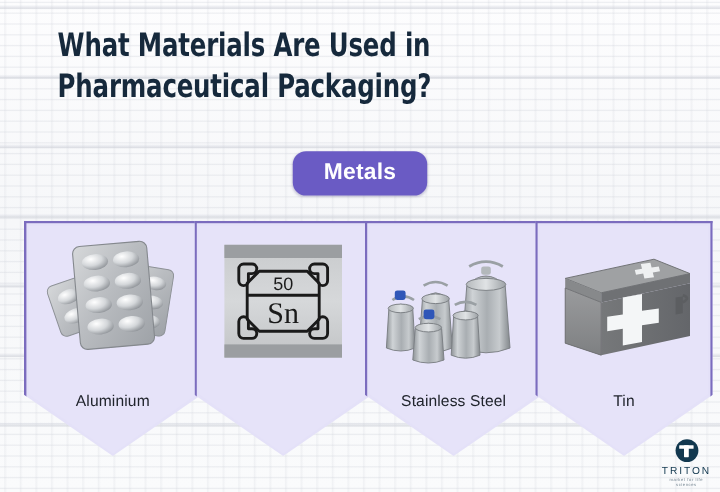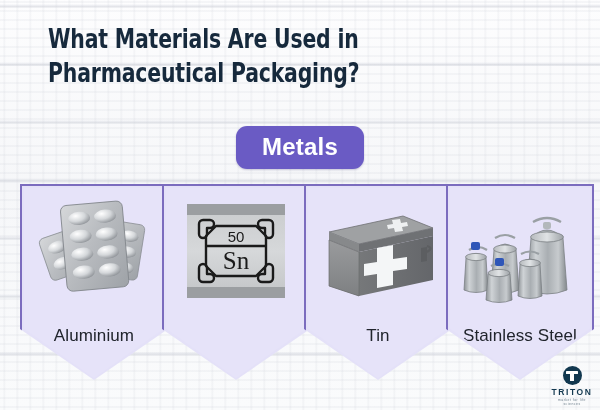--- a/index.html
+++ b/index.html
@@ -48,21 +48,21 @@
     line-height:34px;
     letter-spacing:-0.2px;
     transform:scaleX(0.84);
   }
   .badge-wrap{position:absolute;left:0;top:126px;width:600px;text-align:center;}
   .badge{
     display:inline-block;
     background:#6a5bc4;
     color:#ffffff;
     font-weight:bold;
-    font-size:24px;
+    font-size:19px;
     letter-spacing:0.2px;
     padding:7px 26px 8px 26px;
     border-radius:11px;
     box-shadow:0 1px 2px rgba(60,50,120,0.25);
   }
 
   
   .cards{position:absolute;left:0;top:184px;width:600px;height:200px;}
   .card{
     position:absolute;top:0;width:148px;height:196px;
@@ -83,29 +83,29 @@
   .card:nth-of-type(2){left:162px;}
   .card:nth-of-type(3){left:304px;}
   .card:nth-of-type(4){left:446px;}
 
   .art{position:absolute;left:0;top:8px;width:100%;height:120px;}
   .art svg{display:block;margin:0 auto;}
 
   .card-label{
     position:absolute;left:0;top:138px;width:100%;
     text-align:center;color:#20242c;
-    font-size:17px;font-weight:400;letter-spacing:0.1px;
+    font-size:13px;font-weight:400;letter-spacing:0.1px;
   }
 
   
   .logo{position:absolute;left:551px;top:366px;width:42px;height:40px;text-align:center;}
   .logo-mark{width:19px;height:19px;border-radius:50%;background:#12384f;margin:0 auto;position:relative;}
   .logo-mark .t-top{position:absolute;left:3.5px;top:4.5px;width:12px;height:3.4px;background:#fff;border-radius:0.5px;}
   .logo-mark .t-stem{position:absolute;left:7.4px;top:4.5px;width:4.2px;height:10.5px;background:#fff;border-radius:0.5px;}
-  .logo-word{font-size:8.5px;font-weight:bold;letter-spacing:1.6px;color:#12384f;margin-top:2px;}
+  .logo-word{font-size:8.5px;font-weight:normal;letter-spacing:1.6px;color:#12384f;margin-top:2px;}
   .logo-tag{font-size:3.4px;letter-spacing:0.5px;color:#6e7f8c;margin-top:1px;}
 </style>
 </head>
 <body>
 
 <div id="infographic">
 
   <div class="title-wrap">
     <span class="title-line">What Materials Are Used in</span>
     <span class="title-line">Pharmaceutical Packaging?</span>
@@ -190,57 +190,20 @@
 
               <path d="M22,24 h7 a4,4 0 0 1 0,8 h-3 v6 a4,4 0 0 1 -8,0 v-10 a4,4 0 0 1 4,-4 z"></path>
               <path d="M88,24 h-7 a4,4 0 0 0 0,8 h3 v6 a4,4 0 0 0 8,0 v-10 a4,4 0 0 0 -4,-4 z"></path>
               <path d="M22,86 h7 a4,4 0 0 0 0,-8 h-3 v-6 a4,4 0 0 0 -8,0 v10 a4,4 0 0 0 4,4 z"></path>
               <path d="M88,86 h-7 a4,4 0 0 1 0,-8 h3 v-6 a4,4 0 0 1 8,0 v10 a4,4 0 0 1 -4,4 z"></path>
             </g>
             <text x="55" y="46" text-anchor="middle" font-family="'Liberation Sans',sans-serif" font-size="15" fill="#1a1a1a">50</text>
             <text x="55" y="73" text-anchor="middle" font-family="'Liberation Serif',serif" font-size="25" fill="#1a1a1a">Sn</text>
           </svg>
         </div>
-      </div>
-    </div>
-
-    <div class="card">
-      <div class="card-inner">
-        <div class="art">
-          <svg width="122" height="110" viewBox="0 0 122 110">
-            <defs>
-              <linearGradient id="boxFront" x1="0" y1="0" x2="0" y2="1">
-                <stop offset="0%" stop-color="#9a9b9d"></stop>
-                <stop offset="100%" stop-color="#7e8082"></stop>
-              </linearGradient>
-              <linearGradient id="boxSide" x1="0" y1="0" x2="1" y2="0">
-                <stop offset="0%" stop-color="#76787a"></stop>
-                <stop offset="100%" stop-color="#64666a"></stop>
-              </linearGradient>
-            </defs>
-
-            <polygon points="12,36 86,20 116,32 42,48" fill="#9fa1a3" stroke="#6e7072" stroke-width="0.8"></polygon>
-            <polygon points="12,36 42,48 42,56 12,44" fill="#87898b"></polygon>
-            <polygon points="42,48 116,32 116,40 42,56" fill="#6f7174"></polygon>
-
-            <polygon points="75,24 83,23 84,27 90,26 91,30 85,31 86,35 78,36 77,32 71,33 70,29 76,28" fill="#f2f4f5" opacity="0.95"></polygon>
-
-            <polygon points="12,44 42,56 42,100 12,90" fill="#8b8d8f"></polygon>
-            <polygon points="42,56 116,40 116,84 42,100" fill="url(#boxSide)"></polygon>
-            <rect x="12" y="44" width="0" height="0"></rect>
-
-            <polygon points="12,44 42,56 42,100 12,90" fill="url(#boxFront)" stroke="#6b6d6f" stroke-width="0.7"></polygon>
-
-            <polygon points="60,52 76,49 76,63 90,61 90,73 76,75 76,89 60,92 60,78 47,80 47,68 60,66" fill="#f4f6f7"></polygon>
-
-            <path d="M104,52 l6,-1 v14 l-6,1 z" fill="#5c5e61"></path>
-            <path d="M110,50 q7,2 0,6" fill="none" stroke="#5c5e61" stroke-width="2.2"></path>
-          </svg>
-        </div>
-        <div class="card-label">Tin</div>
       </div>
     </div>
 
     <div class="card">
       <div class="card-inner">
         <div class="art">
           <svg width="126" height="112" viewBox="0 0 126 112">
             <defs>
               <linearGradient id="steel" x1="0" y1="0" x2="1" y2="0">
                 <stop offset="0%" stop-color="#8d9296"></stop>
@@ -287,20 +250,57 @@
               <rect x="38" y="62" width="9" height="8" rx="2" fill="#2f56b8"></rect>
               <path d="M31,78 q11,-9 22,0 l2,26 q-13,5 -26,0 z" fill="url(#steel)" stroke="#7b8084" stroke-width="0.8"></path>
               <ellipse cx="42" cy="77" rx="11" ry="3.6" fill="url(#steelTop)" stroke="#7b8084" stroke-width="0.8"></ellipse>
             </g>
           </svg>
         </div>
         <div class="card-label">Stainless Steel</div>
       </div>
     </div>
 
+    <div class="card">
+      <div class="card-inner">
+        <div class="art">
+          <svg width="122" height="110" viewBox="0 0 122 110">
+            <defs>
+              <linearGradient id="boxFront" x1="0" y1="0" x2="0" y2="1">
+                <stop offset="0%" stop-color="#9a9b9d"></stop>
+                <stop offset="100%" stop-color="#7e8082"></stop>
+              </linearGradient>
+              <linearGradient id="boxSide" x1="0" y1="0" x2="1" y2="0">
+                <stop offset="0%" stop-color="#76787a"></stop>
+                <stop offset="100%" stop-color="#64666a"></stop>
+              </linearGradient>
+            </defs>
+
+            <polygon points="12,36 86,20 116,32 42,48" fill="#9fa1a3" stroke="#6e7072" stroke-width="0.8"></polygon>
+            <polygon points="12,36 42,48 42,56 12,44" fill="#87898b"></polygon>
+            <polygon points="42,48 116,32 116,40 42,56" fill="#6f7174"></polygon>
+
+            <polygon points="75,24 83,23 84,27 90,26 91,30 85,31 86,35 78,36 77,32 71,33 70,29 76,28" fill="#f2f4f5" opacity="0.95"></polygon>
+
+            <polygon points="12,44 42,56 42,100 12,90" fill="#8b8d8f"></polygon>
+            <polygon points="42,56 116,40 116,84 42,100" fill="url(#boxSide)"></polygon>
+            <rect x="12" y="44" width="0" height="0"></rect>
+
+            <polygon points="12,44 42,56 42,100 12,90" fill="url(#boxFront)" stroke="#6b6d6f" stroke-width="0.7"></polygon>
+
+            <polygon points="60,52 76,49 76,63 90,61 90,73 76,75 76,89 60,92 60,78 47,80 47,68 60,66" fill="#f4f6f7"></polygon>
+
+            <path d="M104,52 l6,-1 v14 l-6,1 z" fill="#5c5e61"></path>
+            <path d="M110,50 q7,2 0,6" fill="none" stroke="#5c5e61" stroke-width="2.2"></path>
+          </svg>
+        </div>
+        <div class="card-label">Tin</div>
+      </div>
+    </div>
+
   </div>
 
   <div class="logo">
     <div class="logo-mark">
       <span class="t-top"></span>
         <span class="t-stem"></span>
     </div>
     <div class="logo-word">TRITON</div>
     <div class="logo-tag">market for life sciences</div>
   </div>

